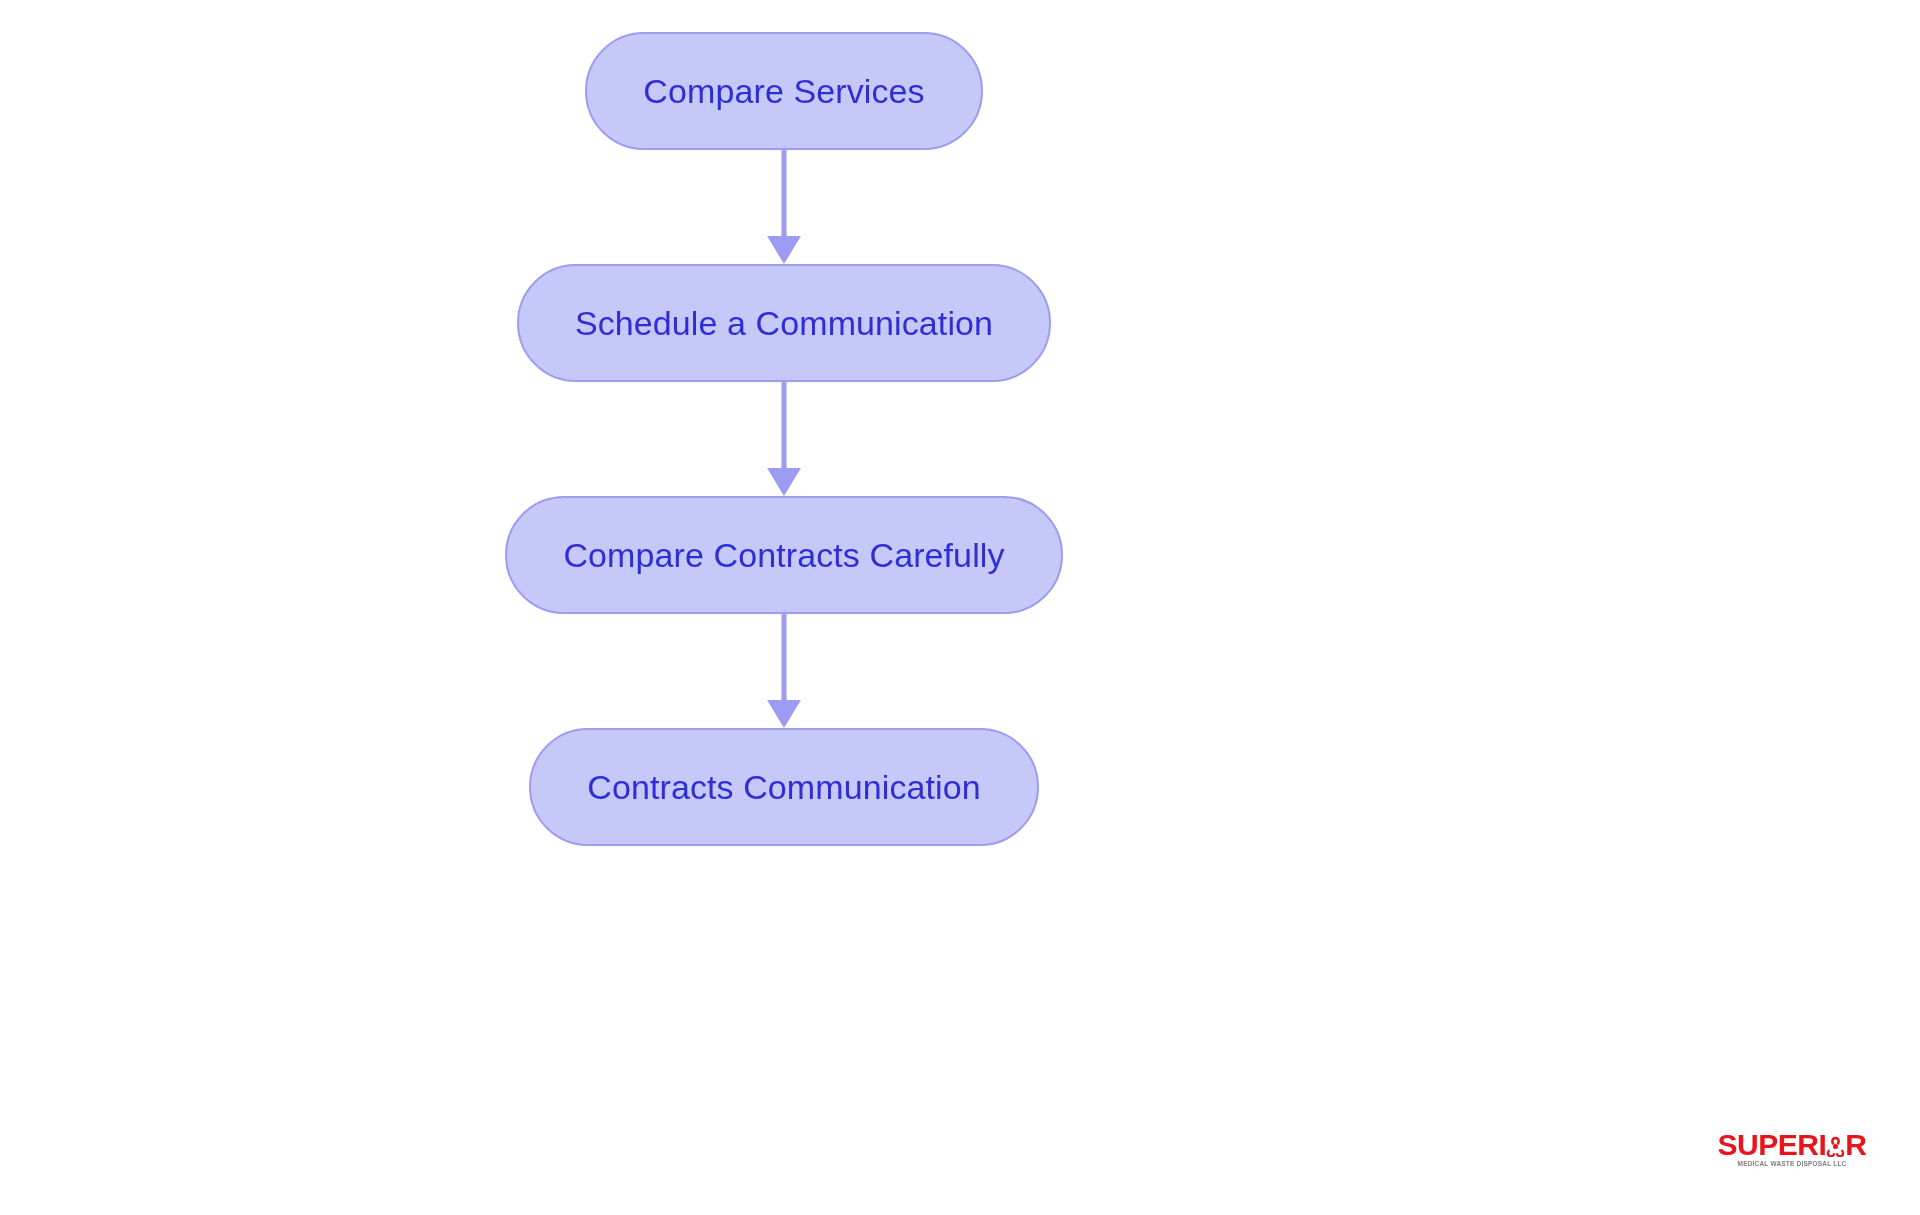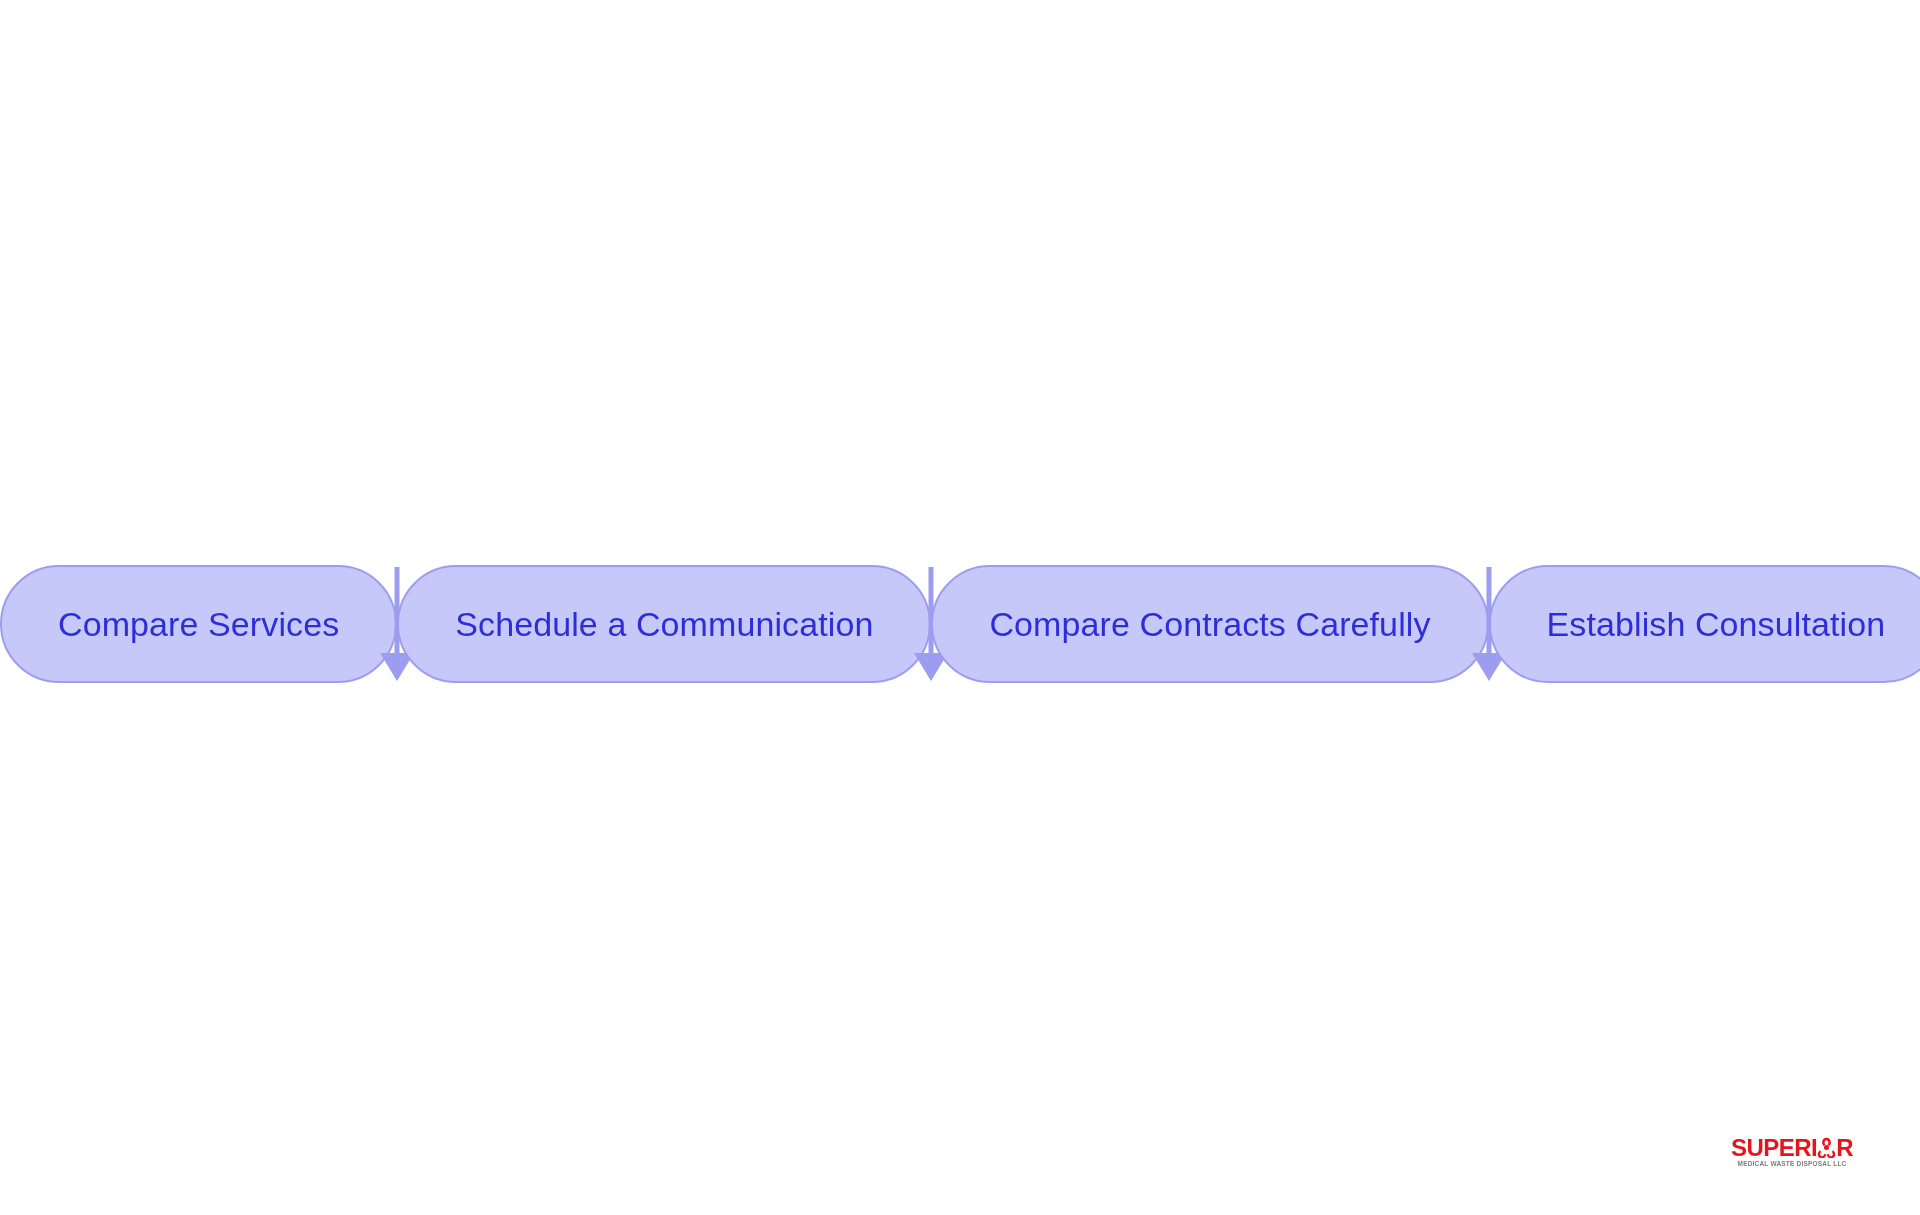--- a/index.html
+++ b/index.html
@@ -25,20 +25,21 @@
   }
 
   
   .flow {
     position: absolute;
     left: 0;
     top: 0;
     width: 1568px;      
     height: 1215px;
     display: flex;
+    flex-direction: column;
     align-items: center;
     justify-content: flex-start;
     padding-top: 32px;
     box-sizing: border-box;
   }
 
   
   .node {
     position: relative;
     box-sizing: border-box;
@@ -96,21 +97,21 @@
     width: 160px;
     text-align: center;
     line-height: 1;
     user-select: none;
   }
   .logo-word {
     position: relative;
     display: inline-block;
     font-family: "Liberation Sans", "DejaVu Sans", sans-serif;
     font-weight: 700;
-    font-size: 24px;
+    font-size: 30px;
     letter-spacing: -0.5px;
     color: #e8131b;
   }
   .logo-word .pre,
   .logo-word .post {
     display: inline-block;
   }
   .biohazard {
     display: inline-block;
     width: 21px;
@@ -157,21 +158,21 @@
     <div class="node">
       <span class="node-label">Compare Contracts Carefully</span>
     </div>
 
     <div class="connector">
       <span class="stem"></span>
       <span class="head"></span>
     </div>
 
     <div class="node">
-      <span class="node-label">Establish Consultation</span>
+      <span class="node-label">Contracts Communication</span>
     </div>
 
   </div>
 
   <div class="logo">
     <span class="logo-word"><span class="pre">SUPERI</span><span class="biohazard"><svg viewBox="0 0 100 100" width="21" height="21" aria-hidden="true">
           <g fill="#e8131b">
             <circle cx="50" cy="50" r="12"></circle>
             <path d="M50 4c-12 0-21 10-21 22 0 7 3 13 8 17l9-7c-3-2-5-6-5-10 0-5 4-10 9-10s9 5 9 10c0 4-2 8-5 10l9 7c5-4 8-10 8-17C71 14 62 4 50 4z"></path>
             <path d="M10 92c6 10 19 13 29 7 6-4 9-10 10-16l-11-2c0 4-2 8-5 10-4 2-10 0-12-5-3-4-1-10 3-13l-4-10c-10 5-14 18-10 29z"></path>

